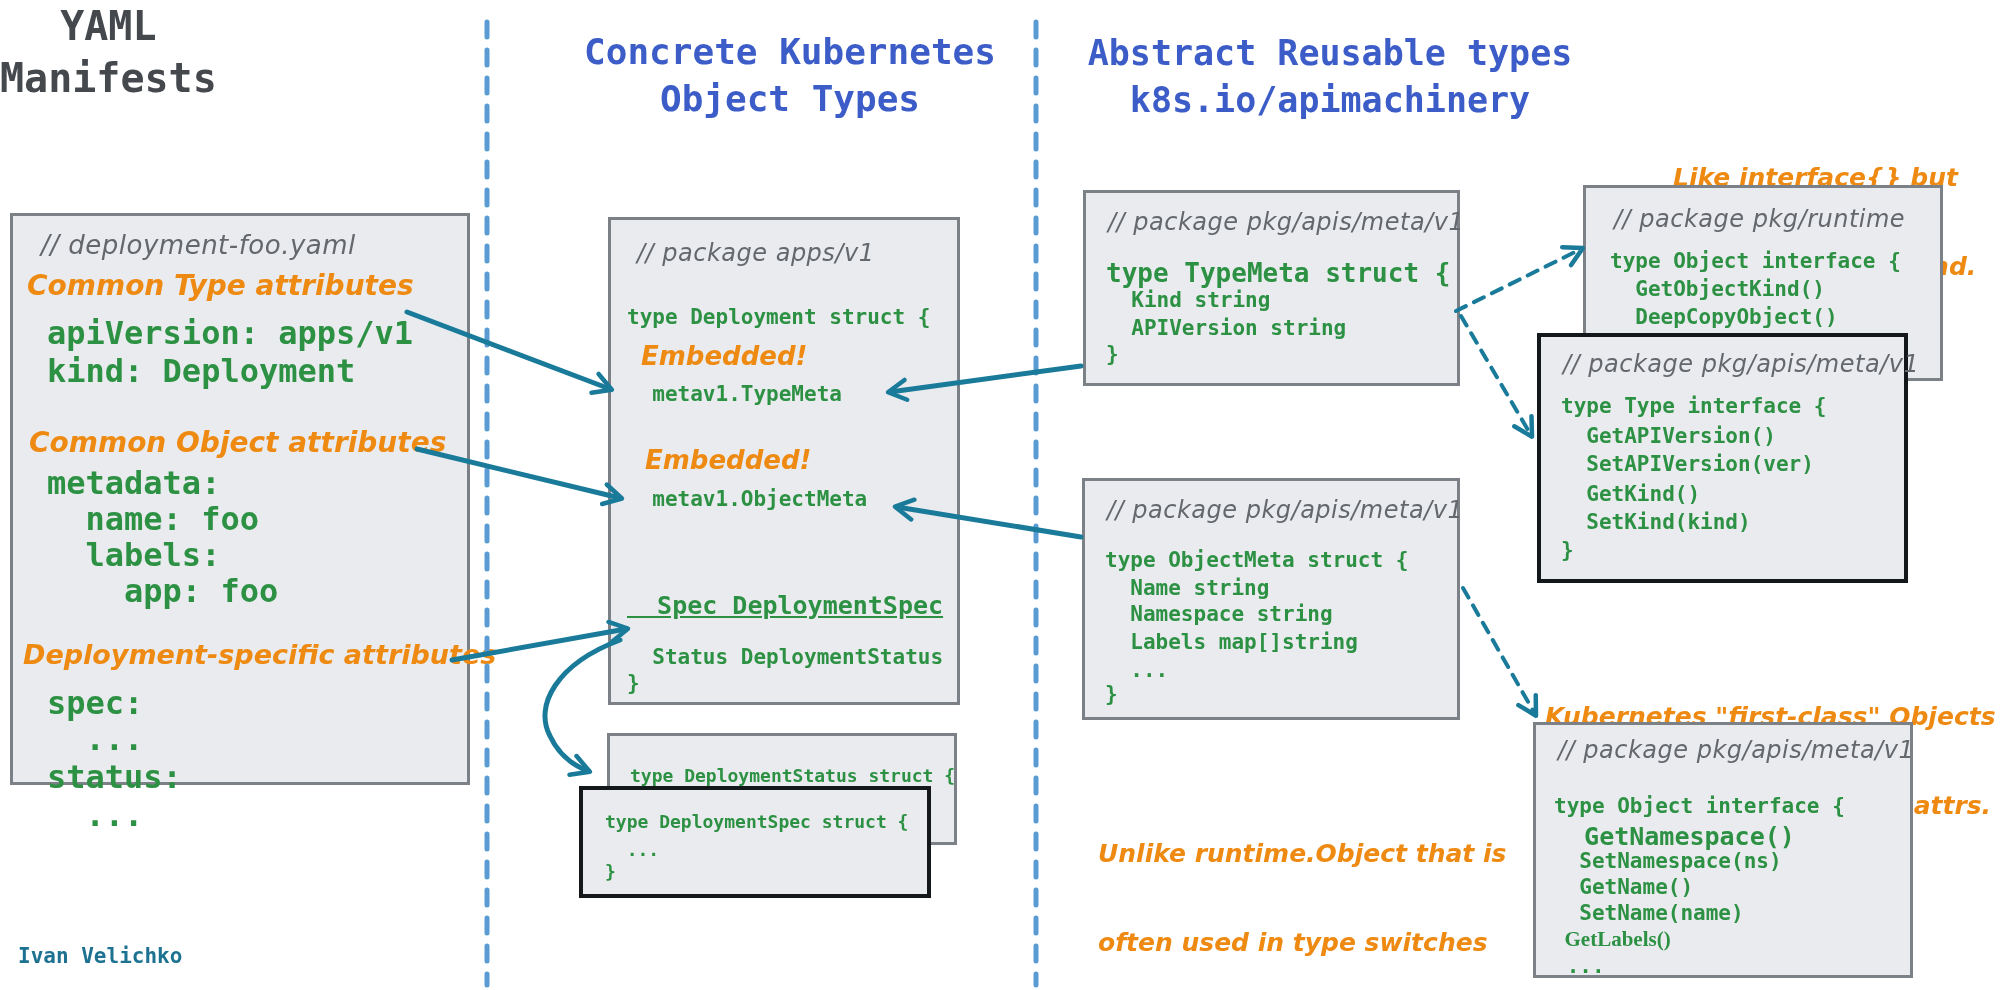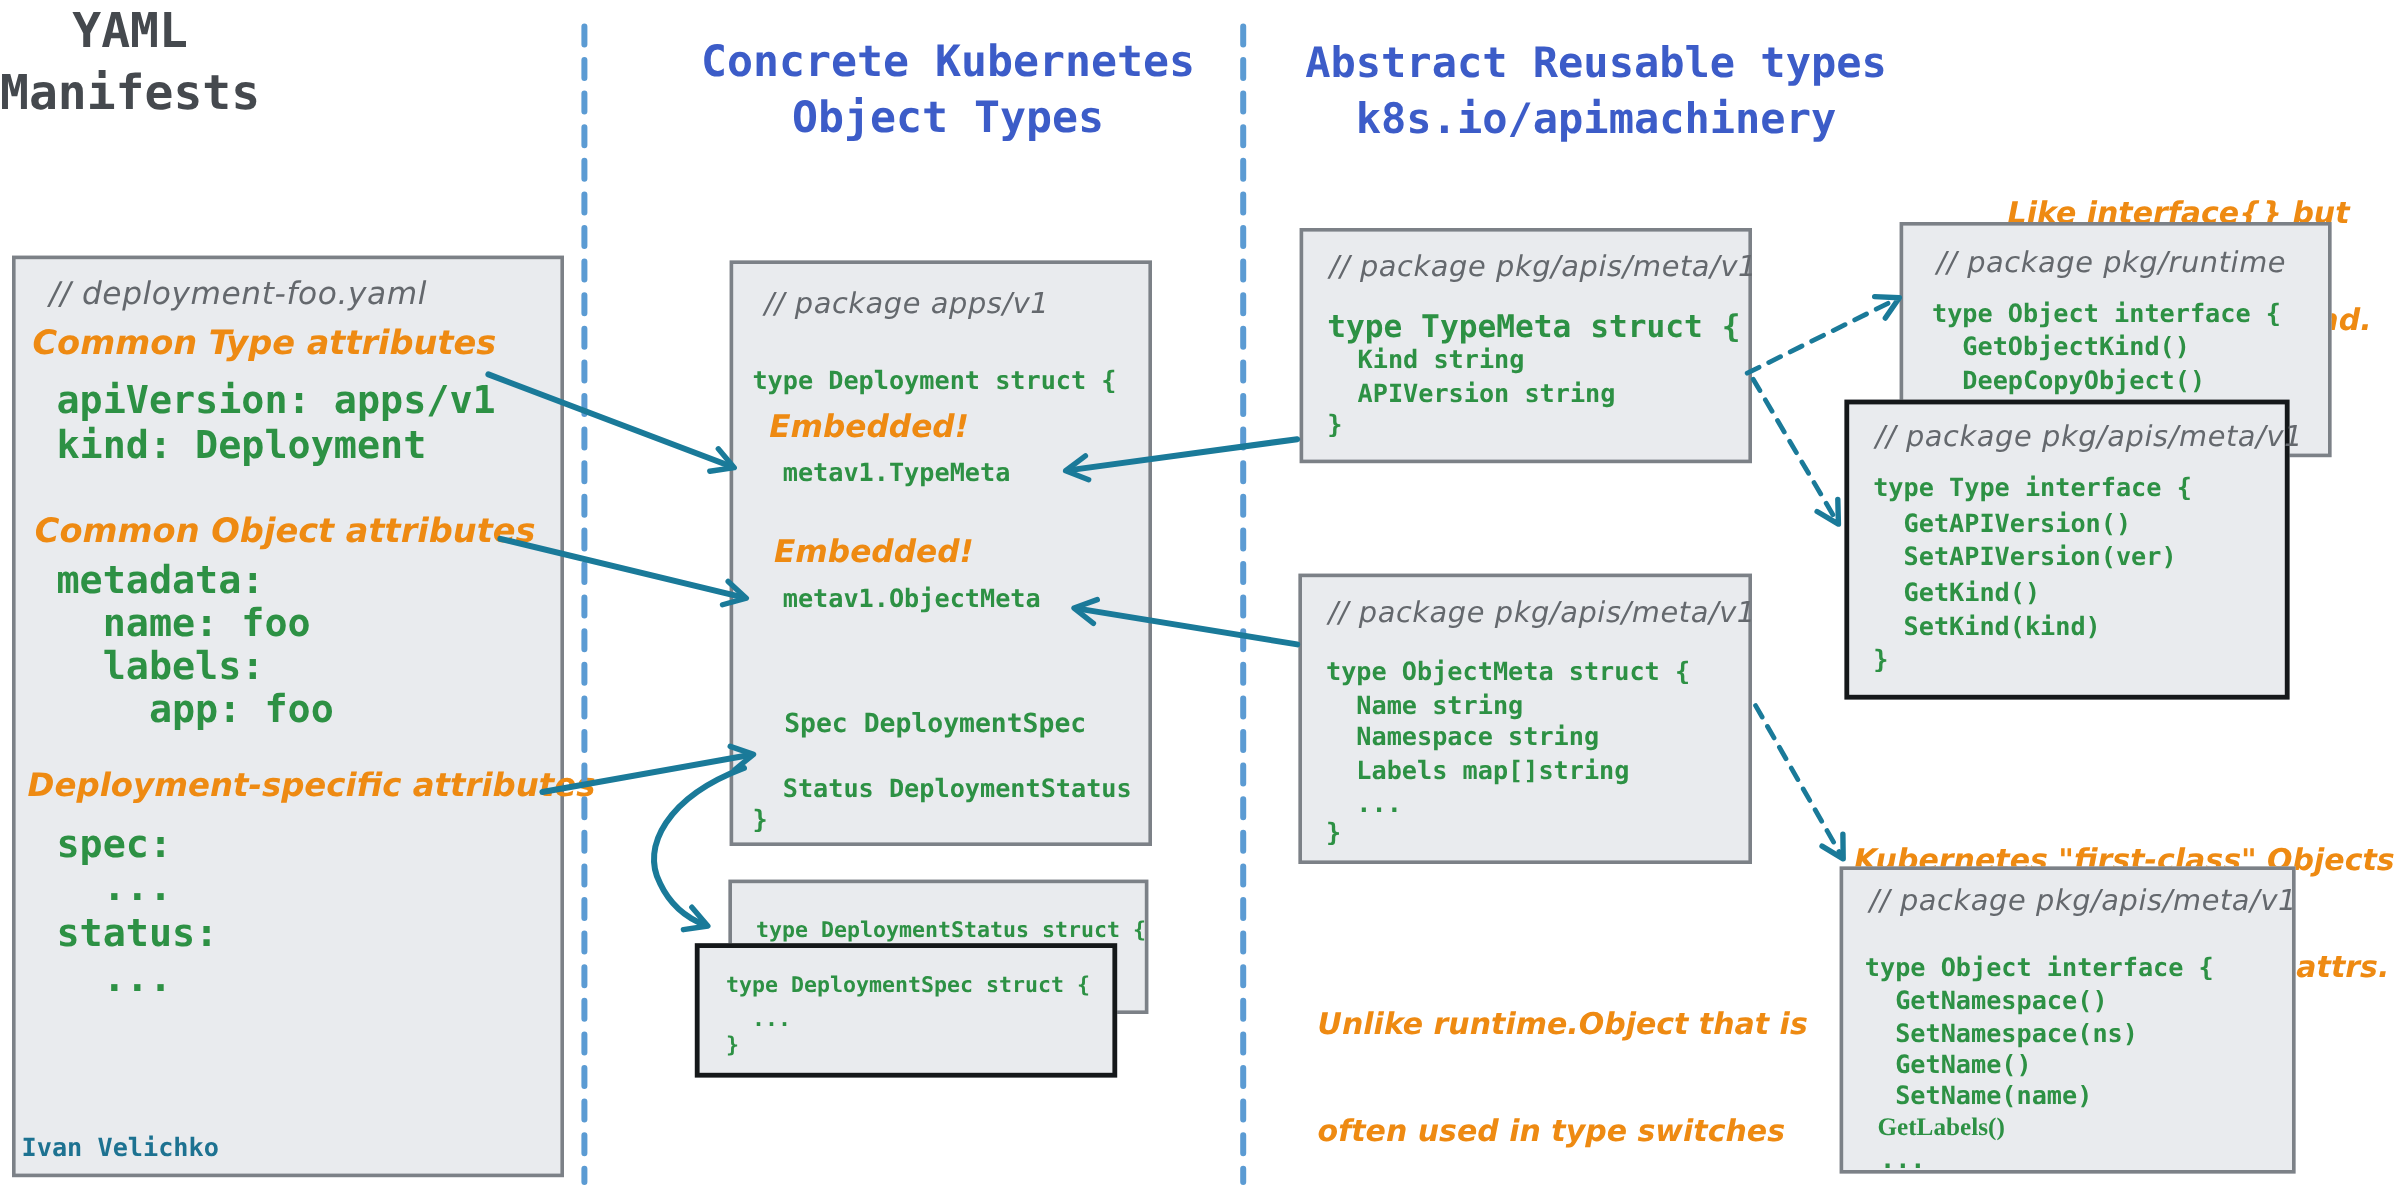--- a/index.html
+++ b/index.html
@@ -33,21 +33,21 @@
 </head>
 <body>
 
 <div id="canvas">
 
   <div class="title" style="left:0;top:24;width:400;font-size:40px;line-height:52px;color:var(--title-gray);">
     <span class="ln">YAML</span>
     <span class="ln">Manifests</span>
   </div>
 
-  <div class="box" style="left:10px;top:213px;width:460px;height:768px;">
+  <div class="box" style="left:10px;top:213px;width:460px;height:572px;">
     <span class="comment" style="left:28px;top:15px;font-size:26px;">// deployment-foo.yaml</span>
 
     <span class="hand" style="left:14px;top:55px;font-size:28px;">Common Type attributes</span>
     <span class="code" style="left:34px;top:100px;font-size:32px;">apiVersion: apps/v1</span>
     <span class="code" style="left:34px;top:138px;font-size:32px;">kind: Deployment</span>
 
     <span class="hand" style="left:16px;top:212px;font-size:28px;">Common Object attributes</span>
     <span class="code" style="left:34px;top:250px;font-size:32px;">metadata:</span>
     <span class="code" style="left:34px;top:286px;font-size:32px;">  name: foo</span>
     <span class="code" style="left:34px;top:322px;font-size:32px;">  labels:</span>
@@ -70,21 +70,21 @@
     <span class="ln">Object Types</span>
   </div>
 
   <div class="box" style="left:608px;top:217px;width:352px;height:488px;">
     <span class="comment" style="left:26px;top:20px;font-size:24px;">// package apps/v1</span>
     <span class="code" style="left:16px;top:86px;font-size:21px;">type Deployment struct {</span>
     <span class="hand" style="left:30px;top:122px;font-size:26px;">Embedded!</span>
     <span class="code" style="left:16px;top:163px;font-size:21px;">  metav1.TypeMeta</span>
     <span class="hand" style="left:34px;top:226px;font-size:26px;">Embedded!</span>
     <span class="code" style="left:16px;top:268px;font-size:21px;">  metav1.ObjectMeta</span>
-    <span class="code" style="left:16px;top:372px;font-size:22px;">  Spec DeploymentSpec</span>
+    <span class="code" style="left:16px;top:372px;font-size:25px;text-decoration:underline;">  Spec DeploymentSpec</span>
     <span class="code" style="left:16px;top:426px;font-size:21px;">  Status DeploymentStatus</span>
     <span class="code" style="left:16px;top:452px;font-size:21px;">}</span>
   </div>
 
   <div class="box back" style="left:607px;top:733px;width:350px;height:112px;">
     <span class="code" style="left:20px;top:30px;font-size:18px;">type DeploymentStatus struct {</span>
   </div>
 
   <div class="box front" style="left:579px;top:786px;width:352px;height:112px;">
     <span class="code" style="left:22px;top:22px;font-size:18px;">type DeploymentSpec struct {</span>
@@ -138,21 +138,21 @@
   </div>
 
   <div class="hand" style="left:1545px;top:645px;font-size:25px;">
     <span class="ln">Kubernetes "first-class" Objects</span>
     <span class="ln">all have well-known meta attrs.</span>
   </div>
 
   <div class="box" style="left:1533px;top:722px;width:380px;height:256px;">
     <span class="comment" style="left:22px;top:12px;font-size:24px;">// package pkg/apis/meta/v1</span>
     <span class="code" style="left:18px;top:70px;font-size:21px;">type Object interface {</span>
-    <span class="code" style="left:18px;top:98px;font-size:21px;">  GetNamespace()</span>
+    <span class="code" style="left:18px;top:98px;font-size:25px;">  GetNamespace()</span>
     <span class="code" style="left:18px;top:125px;font-size:21px;">  SetNamespace(ns)</span>
     <span class="code" style="left:18px;top:151px;font-size:21px;">  GetName()</span>
     <span class="code" style="left:18px;top:177px;font-size:21px;">  SetName(name)</span>
     <span class="code" style="left:18px;top:203px;font-size:21px;font-family:Liberation Serif, serif;">  GetLabels()</span>
     <span class="code" style="left:18px;top:230px;font-size:21px;"> ...</span>
   </div>
 
   <div class="hand" style="left:1098px;top:782px;font-size:25px;">
     <span class="ln">Unlike runtime.Object that is</span>
     <span class="ln">often used in type switches</span>

